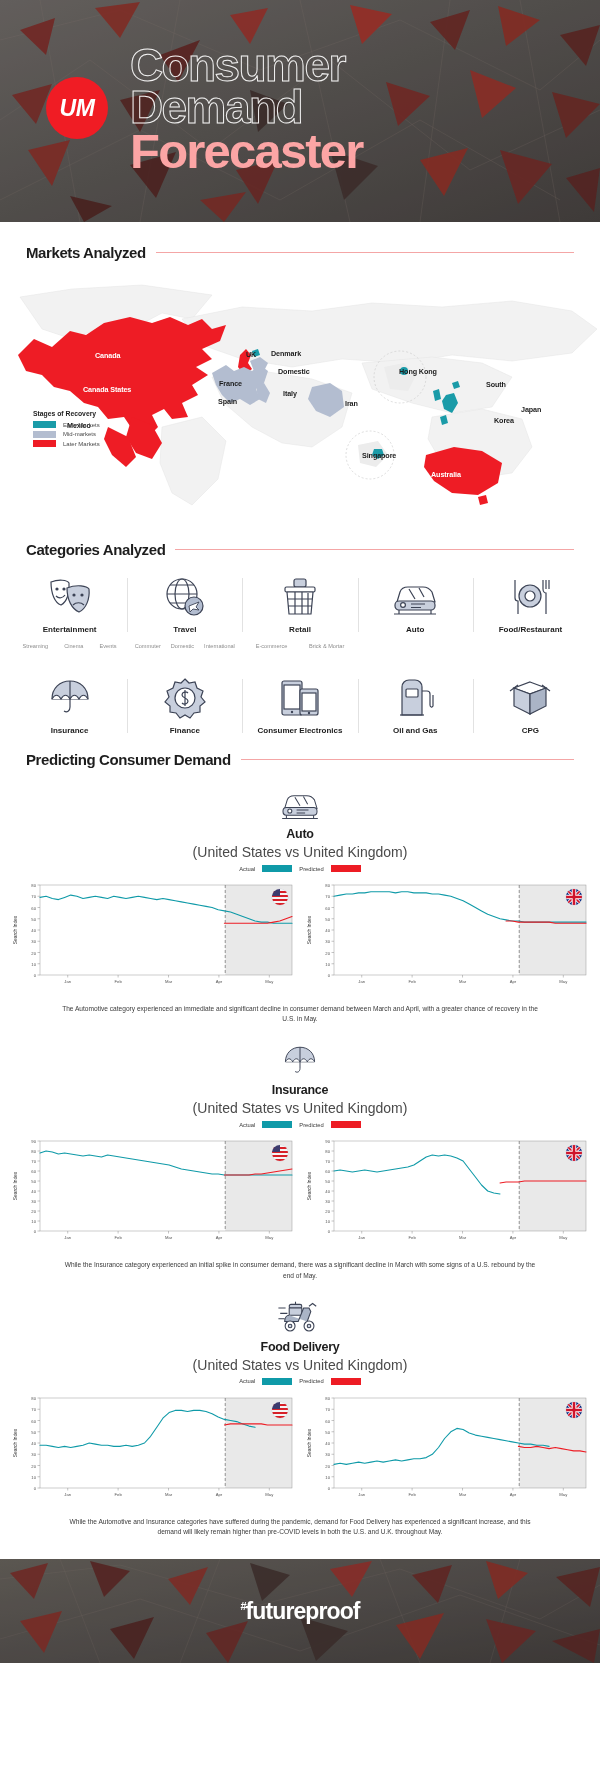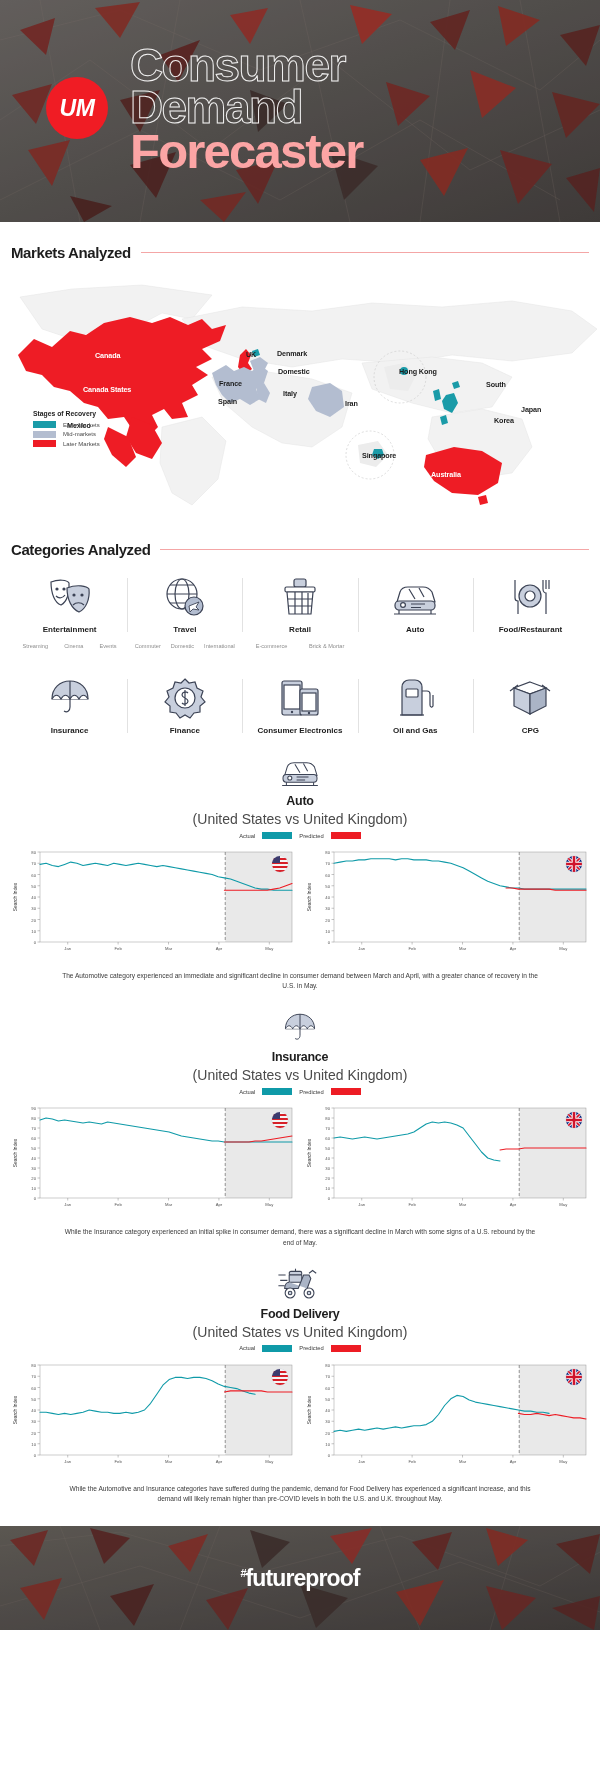--- a/index.html
+++ b/index.html
@@ -36,21 +36,21 @@
   .hl.outline {
     color:transparent;
     -webkit-text-stroke:1px rgba(255,255,255,0.92);
     text-shadow:none;
   }
   .hl.solid { color:#fca5a5; font-size:49px; letter-spacing:-1.8px; }
 
   
   .section-head {
     display:flex; align-items:center; gap:10px;
-    padding:0 11px; margin-top:22px; margin-bottom:6px;
+    padding:0 26px; margin-top:22px; margin-bottom:6px;
   }
   .section-head .title {
     font-size:15px; font-weight:bold; color:#1d1d1d; letter-spacing:-0.4px;
     white-space:nowrap;
   }
   .section-head .rule { flex:1; height:1px; background:#f4a6a6; }
 
   
   .map-wrap { position:relative; height:252px; margin-top:4px;padding-left:12px; }
   .map-wrap svg { display:block; }
@@ -230,21 +230,21 @@
         <circle cx="392" cy="104" r="4"></circle>
 
         <path d="M362,182 L370,182 L372,188 L366,192 L360,188 Z"></path>
       </g>
     </svg>
 
     <div class="map-label white" style="left:95px;  top:84px;">Canada</div>
     <div class="map-label white" style="left:83px;  top:118px;">Canada States</div>
     <div class="map-label" style="left:67px;  top:154px;">Mexico</div>
     <div class="map-label" style="left:246px; top:83px;">UK</div>
-    <div class="map-label" style="left:277px; top:82px;">Denmark</div>
+    <div class="map-label" style="left:271px; top:82px;">Denmark</div>
     <div class="map-label" style="left:278px; top:100px;">Domestic</div>
     <div class="map-label" style="left:219px; top:112px;">France</div>
     <div class="map-label" style="left:283px; top:122px;">Italy</div>
     <div class="map-label" style="left:218px; top:130px;">Spain</div>
     <div class="map-label" style="left:345px; top:132px;">Iran</div>
     <div class="map-label" style="left:399px; top:100px;">Hong Kong</div>
     <div class="map-label" style="left:486px; top:113px;text-align:right;">South</div>
     <div class="map-label" style="left:494px; top:121px;margin-top:28px;">Korea</div>
     <div class="map-label" style="left:521px; top:138px;">Japan</div>
     <div class="map-label" style="left:362px; top:184px;">Singapore</div>
@@ -407,20 +407,24 @@
           <path d="M22,3 L38,9 L22,15 L6,9 Z" fill="#fff"></path>
           <path d="M6,9 L6,27 L22,35 L22,15 Z" fill="#c8cfdd"></path>
           <path d="M22,15 L22,35 L38,27 L38,9 Z" fill="#aab4c6"></path>
           <path d="M2,12 L10,6 M42,12 L34,6"></path>
         </svg>
       </div>
       <div class="cat-name">CPG</div>
     </div>
   </div>
 
+  <div class="section-head" style="margin-top:16px;">
+    <div class="title">Predicting Consumer Demand</div>
+    <div class="rule"></div>
+  </div>
 
   <div class="chart-block">
     <div class="chart-head">
       <div class="cicon">
         <svg width="44" height="34" viewBox="0 0 48 40" fill="none" stroke="#3c4355" stroke-width="1.2">
           <path d="M6,24 L9,14 C10,11 13,9 17,9 H32 C36,9 39,11 41,14 L44,24 Z" fill="#fff"></path>
           <rect x="4" y="23" width="40" height="9" rx="4" fill="#c8cfdd"></rect>
           <circle cx="12" cy="27" r="2.4" fill="#fff"></circle>
           <path d="M20,26 H34 M20,29.5 H30"></path>
           <path d="M8,32 V36 M40,32 V36 M3,36 H45"></path>

